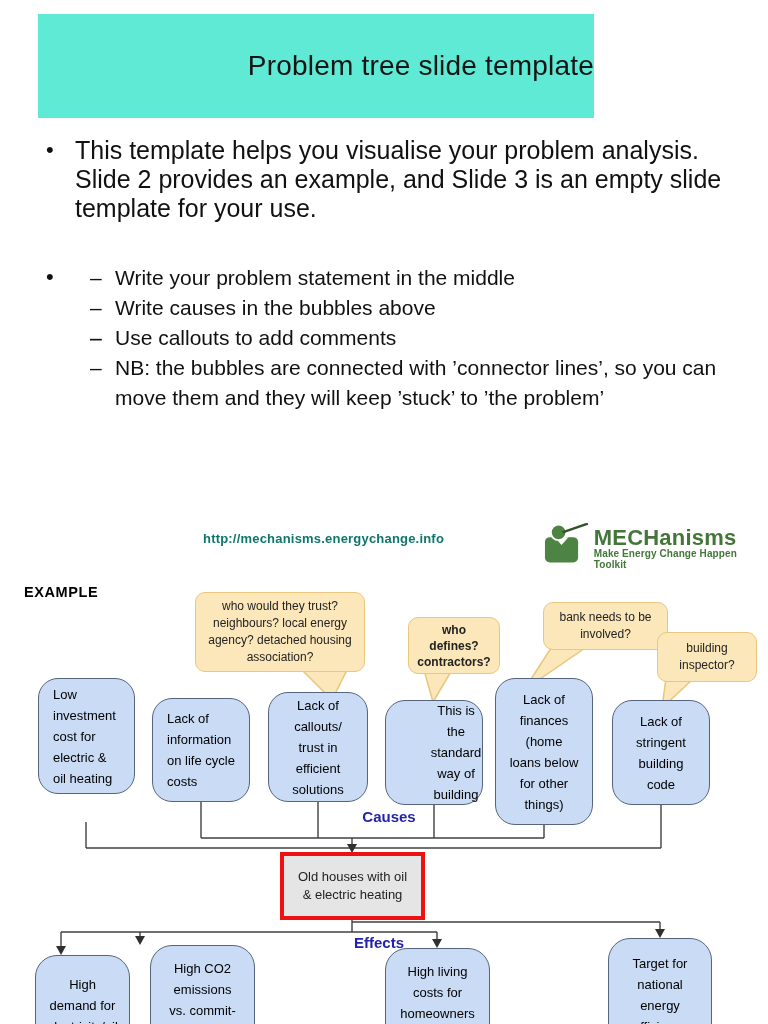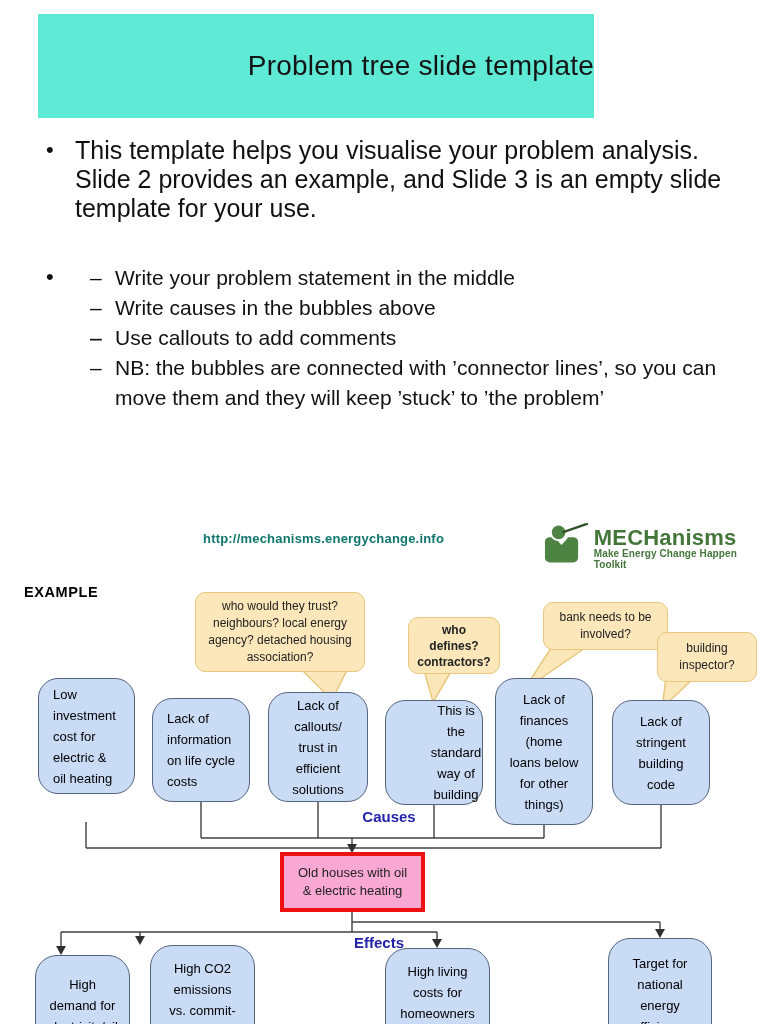--- a/index.html
+++ b/index.html
@@ -66,22 +66,22 @@
     position:absolute; background:#fbe7ba; border:1.5px solid #e9c77c; border-radius:10px;
     display:flex; flex-direction:column; justify-content:center; align-items:center;
     text-align:center; font-size:12px; line-height:17px; color:#222;
   }
   .callout-1 { left:195px; top:14px; width:170px; height:80px; }
   .callout-2 { left:408px; top:39px; width:92px;  height:57px; line-height:16px;font-weight:bold; }
   .callout-3 { left:543px; top:24px; width:125px; height:48px;text-align:right; }
   .callout-4 { left:657px; top:54px; width:100px; height:50px; }
 
   .problem-box {
-    position:absolute; left:280px; top:274px; width:145px; height:60px;
-    background:#f9a8d4; border:4px solid #ee1111;
+    position:absolute; left:280px; top:274px; width:145px; height:68px;
+    background:#e5e5e5; border:4px solid #ee1111;
     display:flex; flex-direction:column; justify-content:center; text-align:center;
     font-size:13px; line-height:18px; color:#222;
   }
 
   .flow-label { position:absolute; color:#2222aa; font-weight:bold; font-size:15px; width:60px; text-align:center;margin-left:28px; }
   .causes-label  { left:331px; top:230px; }
   .effects-label { left:321px; top:356px; }
 </style>
 </head>
 <body>

